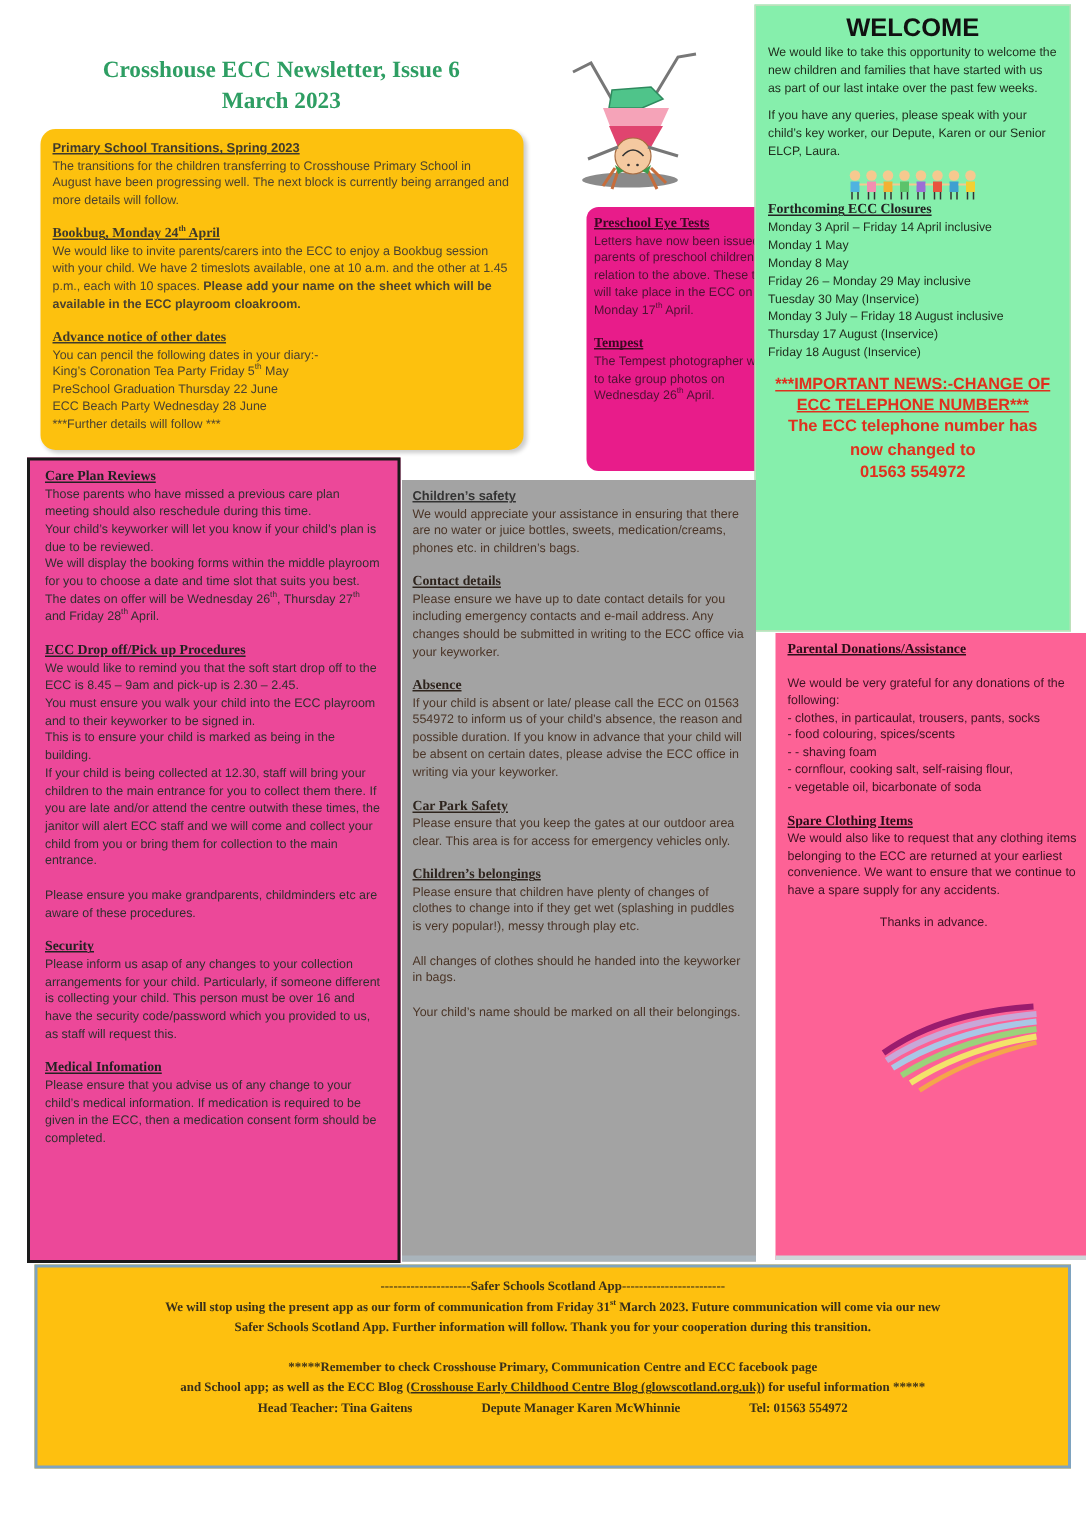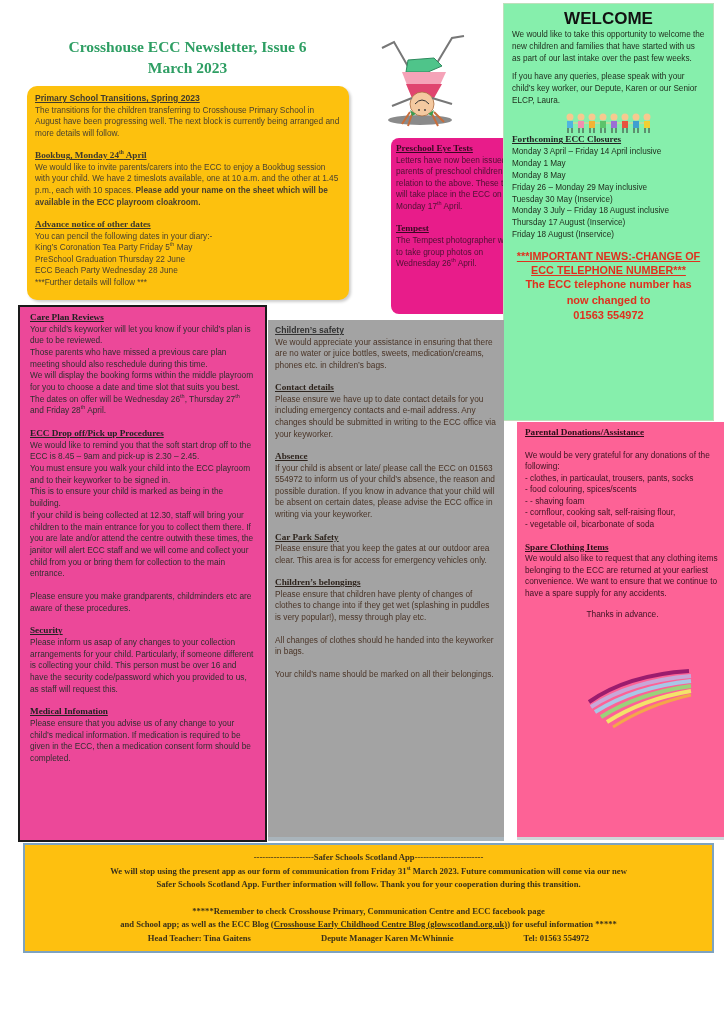--- a/index.html
+++ b/index.html
@@ -45,23 +45,23 @@
   #peach-box { left: 268px; top: 320px; width: 236px; height: 521px; background: #a3a3a3; padding: 5px 7px; color: #4a3426; border-bottom: 4px solid #a9b4bb; }
   #peach-box .h { color: #2e241d; }
 
   
   #pink-box { left: 517px; top: 422px; width: 211px; height: 418px; background: #fd6296; padding: 5px 8px; color: #3d1322; border-bottom: 3px solid #cfd6d8; }
   #pink-box .h { color: #2c0d18; }
   #thanks { text-align: center; margin-top: 9px; }
   #rainbow { position: absolute; left: 70px; top: 245px; width: 110px; height: 65px; }
 
   
-  #footer-box { left: 23px; top: 843px; width: 691px; height: 110px; background: #fec00f; border: 2px solid #7ea3bf; padding: 6px 8px; text-align: center; color: #3a301a; font-family: "Liberation Serif", serif; font-weight: bold; font-size: 8.6px; line-height: 13.5px; }
+  #footer-box { left: 23px; top: 843px; width: 691px; height: 136px; background: #fec00f; border: 2px solid #7ea3bf; padding: 6px 8px; text-align: center; color: #3a301a; font-family: "Liberation Serif", serif; font-weight: bold; font-size: 8.6px; line-height: 13.5px; }
   #footer-box .line { white-space: nowrap; }
-  #staff-line { display: flex; justify-content: center; gap: 70px; }
+  #staff-line { display: flex; justify-content: center; gap: 46px; }
   .link { text-decoration: underline; }
 </style>
 </head>
 <body>
 
 <div id="title">
   <div>Crosshouse ECC Newsletter, Issue 6</div>
   <div>March 2023</div>
 </div>
 
@@ -156,22 +156,22 @@
   <div id="important">
     <div class="alert">***IMPORTANT NEWS:-CHANGE OF ECC TELEPHONE NUMBER***</div>
     <div class="phone-msg">The ECC telephone number has</div>
     <div class="phone-msg">now changed to</div>
     <div class="phone-msg">01563 554972</div>
   </div>
 </div>
 
 <div id="care-box" class="box">
   <div class="h">Care Plan Reviews</div>
+  <div class="p">Those parents who have missed a previous care plan meeting should also reschedule during this time.</div>
   <div class="p">Your child’s keyworker will let you know if your child’s plan is due to be reviewed.</div>
-  <div class="p">Those parents who have missed a previous care plan meeting should also reschedule during this time.</div>
   <div class="p"><span>We will display the booking forms within the middle playroom for you to choose a date and time slot that suits you best.  The dates on offer will be Wednesday 26</span><sup>th</sup><span>, Thursday 27</span><sup>th</sup><span> and Friday 28</span><sup>th</sup><span> April.</span></div>
   <div class="gap"></div>
   <div class="h">ECC Drop off/Pick up Procedures</div>
   <div class="p">We would like to remind you that the soft start drop off to the ECC is 8.45 – 9am and pick-up is 2.30 – 2.45.</div>
   <div class="p">You must ensure you walk your child into the ECC playroom and to their keyworker to be signed in.</div>
   <div class="p">This is to ensure your child is marked as being in the building.</div>
   <div class="p">If your child is being collected at 12.30, staff will bring your children to the main entrance for you to collect them there. If you are late and/or attend the centre outwith these times, the janitor will alert ECC staff and we will come and collect your child from you or bring them for collection to the main entrance.</div>
   <div class="gap"></div>
   <div class="p">Please ensure you make grandparents, childminders etc are aware of these procedures.</div>
   <div class="gap"></div>

